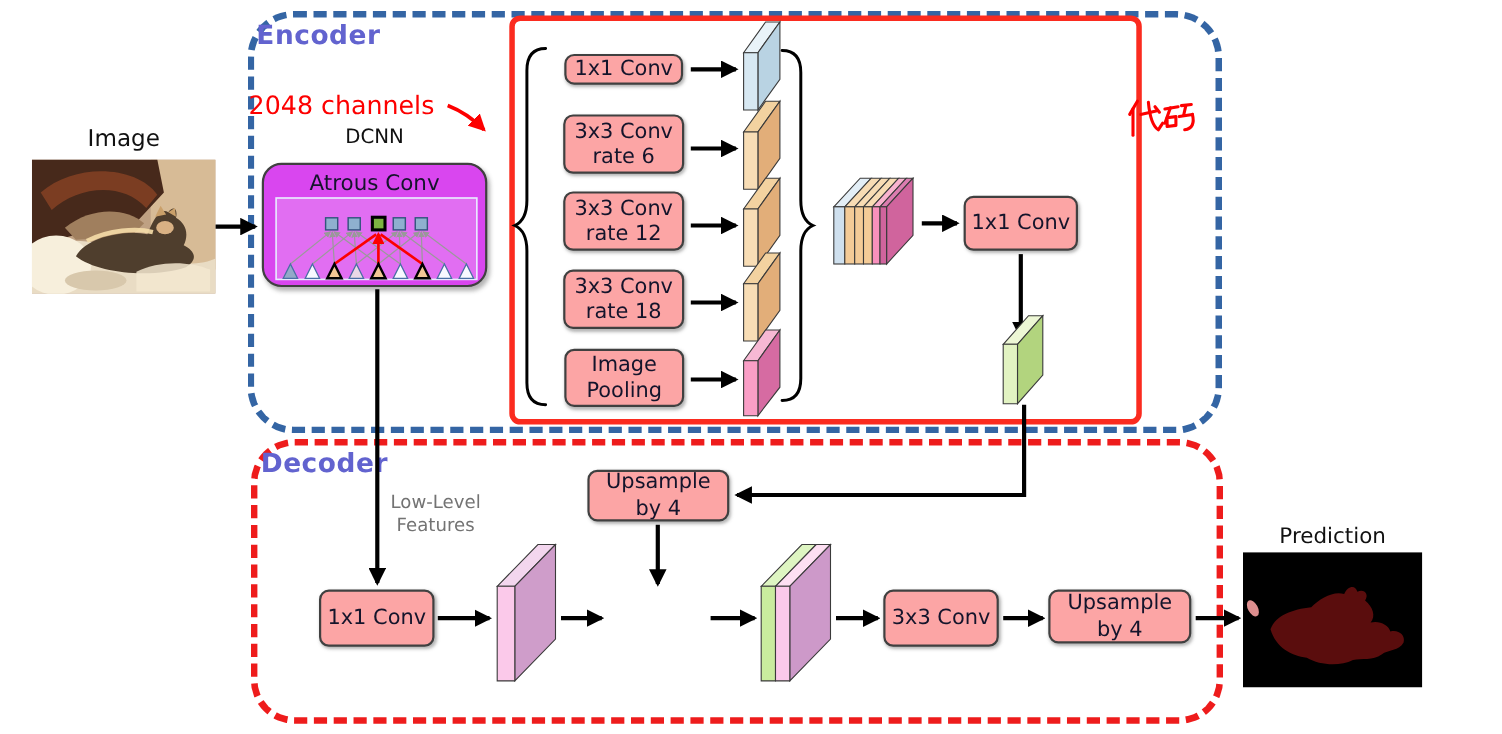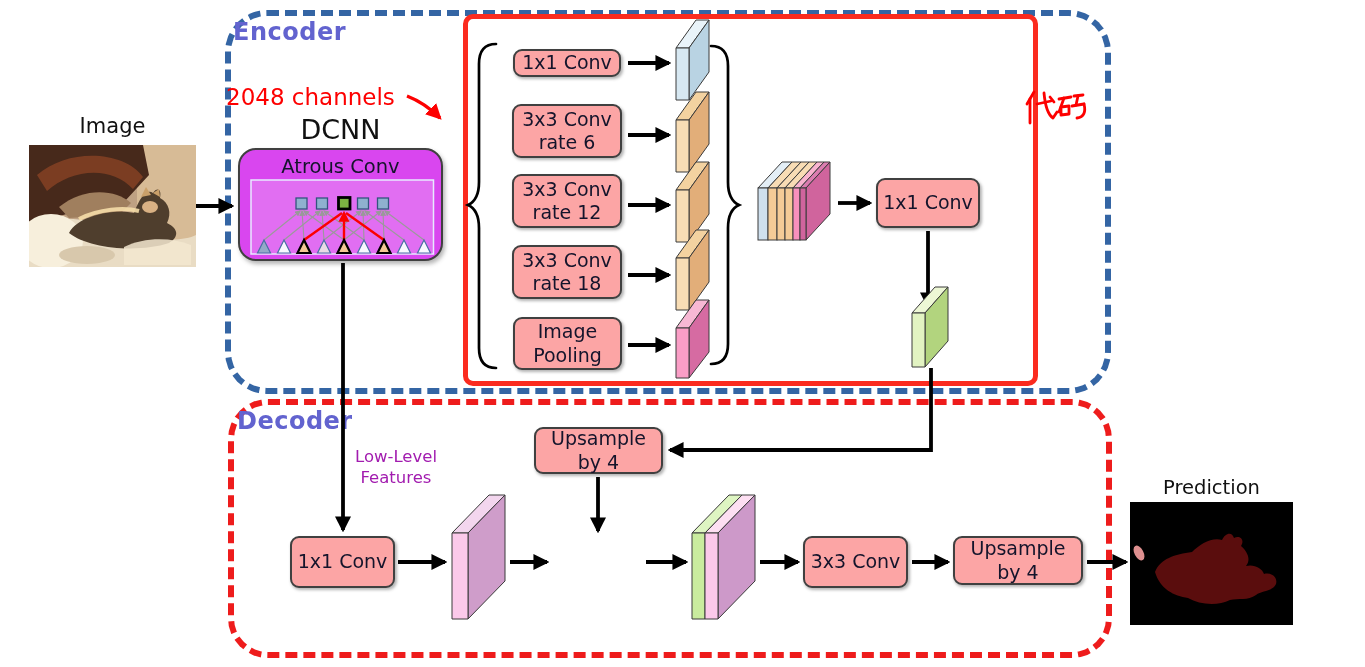--- a/index.html
+++ b/index.html
@@ -35,21 +35,21 @@
     left:238px;top:148px;width:205px;height:113px;
     background:#d946ef;border:2px solid #404040;border-radius:18px;
     box-shadow:2px 3px 4px rgba(70,70,70,.4);box-sizing:border-box;
   }
   .dcnn-box .atrous-title{
     position:absolute;left:0;top:5px;width:100%;text-align:center;
     font-size:19.5px;color:#14142b;
   }
   .plain-label{color:#111;}
   .note-red{color:#fd0000;font-size:23px;}
-  .small-label{font-size:16.5px;color:#a21caf;text-align:center;line-height:1.25;white-space:pre-line;}
+  .small-label{font-size:16.5px;color:#737373;text-align:center;line-height:1.25;white-space:pre-line;}
   svg{display:block;}
   .overlay{left:0;top:0;pointer-events:none;}
 </style>
 </head>
 <body>
 
 <div id="canvas">
 
   <div class="abs region-encoder"></div>
   <div class="abs region-decoder"></div>
@@ -71,21 +71,21 @@
     <ellipse cx="22" cy="96" rx="32" ry="27" fill="#f7efdc"></ellipse>
     <path d="M40,88 C50,70 85,64 105,68 C112,50 118,44 124,48 C128,42 133,44 131,53 C140,58 143,68 138,78 C150,84 150,92 140,98 C110,108 60,104 40,88 Z" fill="#4f3e2d"></path>
     <path d="M112,52 L117,42 L122,50 Z" fill="#caa06a"></path>
     <path d="M124,48 L130,44 L131,52 Z" fill="#caa06a"></path>
     <path d="M50,74 C70,64 95,62 110,66" stroke="#f5dda8" stroke-width="4" fill="none" opacity="0.9"></path>
     <ellipse cx="121" cy="62" rx="8" ry="6" fill="#d9b184"></ellipse>
     <path d="M95,102 C115,92 142,92 162,100 L162,120 L95,120 Z" fill="#f3e8d0" opacity="0.85"></path>
     <ellipse cx="58" cy="110" rx="28" ry="9" fill="#d8c8ac"></ellipse>
   </svg>
 
-  <div class="abs plain-label" style="left:238px;top:114px;width:205px;text-align:center;font-size:27px;">DCNN</div>
+  <div class="abs plain-label" style="left:238px;top:114px;width:205px;text-align:center;font-size:18px;">DCNN</div>
   <div class="abs dcnn-box">
     <div class="atrous-title">Atrous Conv</div>
     <svg class="abs" style="left:10px;top:29px;" width="185" height="80" viewBox="0 0 185 80">
       <defs>
         <marker id="ahg" viewBox="0 0 10 10" refX="8" refY="5" markerWidth="5.5" markerHeight="5.5" orient="auto">
             <path d="M0,0L10,5L0,10z" fill="#999"></path>
           </marker>
         <marker id="ahr2" viewBox="0 0 10 10" refX="8" refY="5" markerWidth="4.6" markerHeight="4.6" orient="auto">
             <path d="M0,0L10,5L0,10z" fill="#fc0000"></path>
           </marker>

